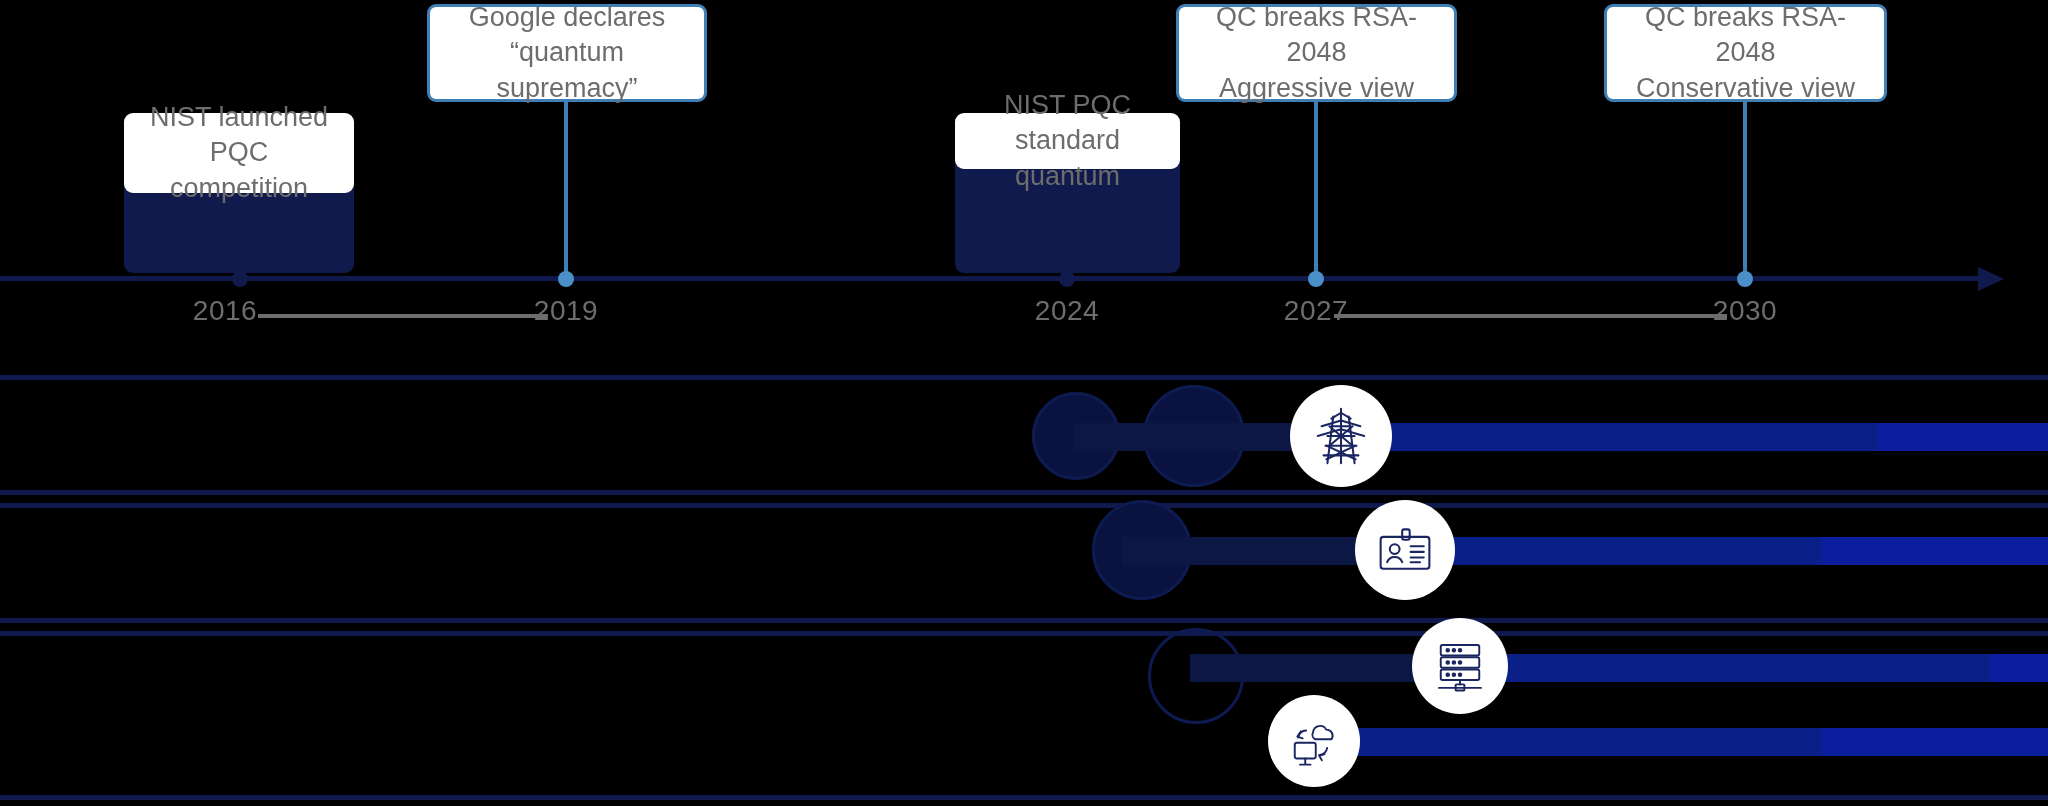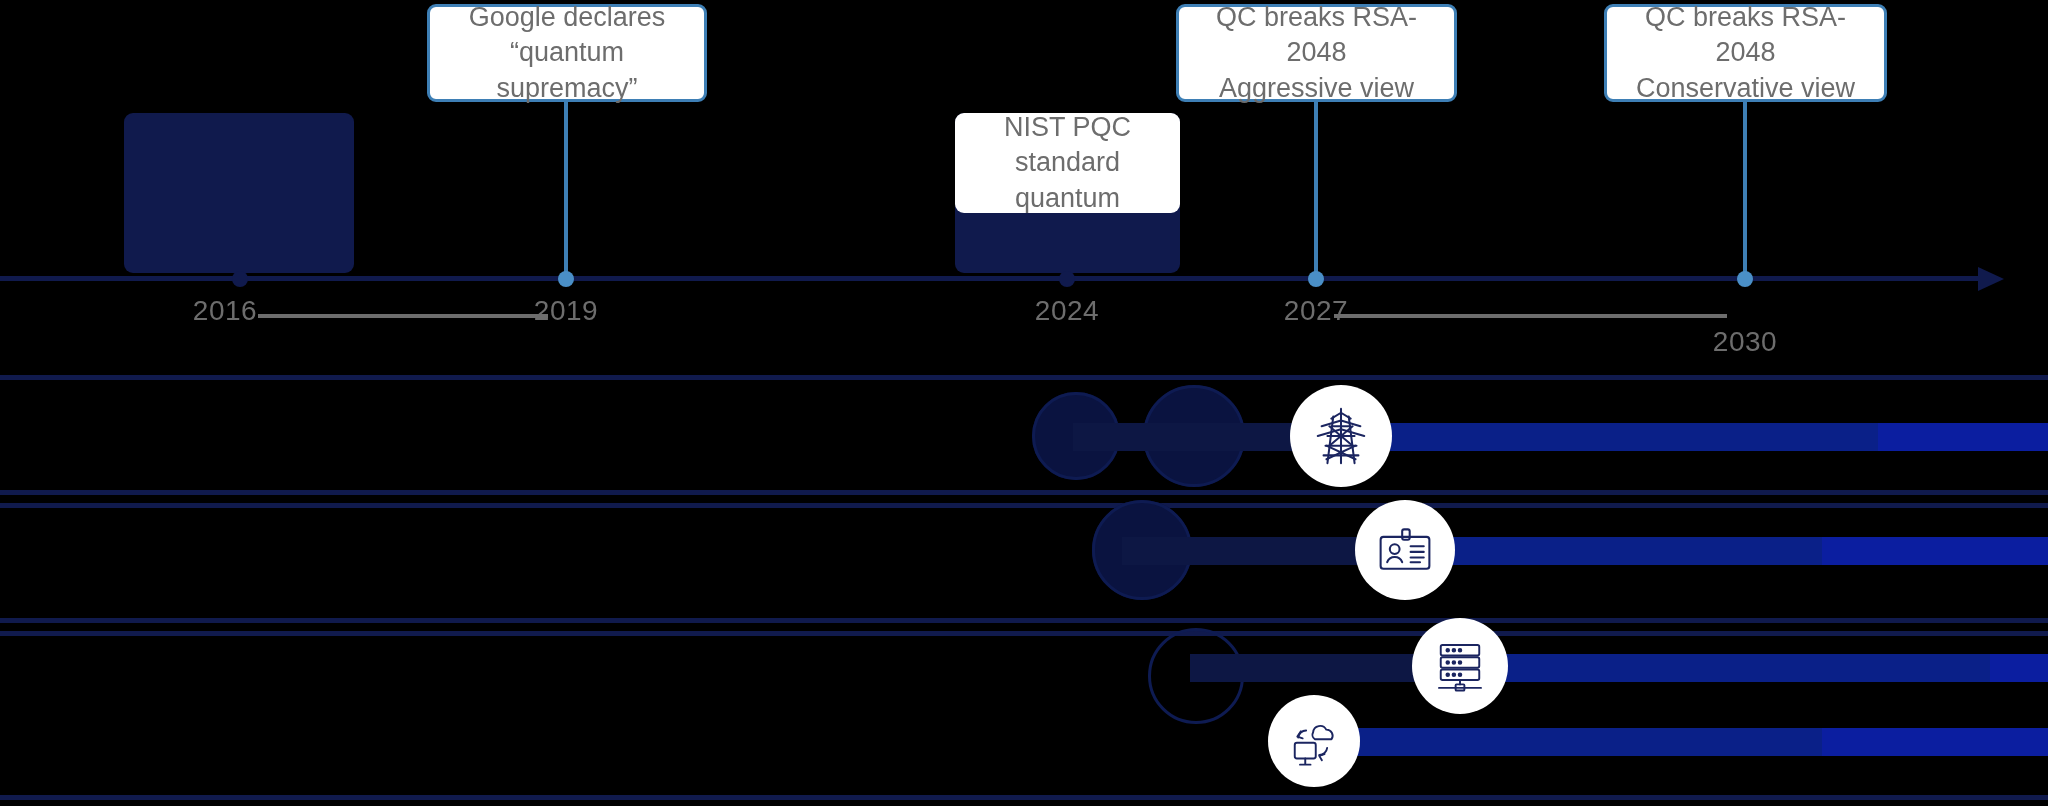--- a/index.html
+++ b/index.html
@@ -68,28 +68,33 @@
 
   <div class="navy-block" style="left:124px;top:113px;width:230px;height:160px;border-radius:9px;"></div>
   <div class="navy-block" style="left:955px;top:113px;width:225px;height:160px;border-radius:9px;"></div>
 
   <div class="stem-dark" style="left:240px;top:273px;height:10px;"></div>
   <div class="stem" style="left:566px;top:102px;height:178px;"></div>
   <div class="stem-dark" style="left:1067px;top:273px;height:10px;"></div>
   <div class="stem" style="left:1316px;top:102px;height:178px;"></div>
   <div class="stem" style="left:1745px;top:102px;height:178px;"></div>
 
+  <div class="card navy" style="left:124px;top:113px;width:230px;height:80px;">
+    <span class="tab"></span>
+    <span class="l1">NIST launched</span>
+    <span class="l2">PQC competition</span>
+  </div>
 
   <div class="card blue" style="left:427px;top:4px;width:280px;height:98px;">
     <span class="tab"></span>
     <span class="l1">Google declares</span>
     <span class="l2">“quantum supremacy”</span>
   </div>
 
-  <div class="card navy" style="left:955px;top:113px;width:225px;height:100px;">
+  <div class="card navy" style="left:955px;top:113px;width:225px;height:56px;">
     <span class="tab"></span>
     <span class="l1">NIST PQC</span>
     <span class="l2">standard quantum</span>
   </div>
 
   <div class="card blue italic" style="left:1176px;top:4px;width:281px;height:98px;">
     <span class="tab"></span>
     <span class="l1">QC breaks RSA-2048</span>
     <span class="l2">Aggressive view</span>
   </div>
@@ -109,21 +114,21 @@
   <div class="tick blue" style="left:1316px;"></div>
   <div class="tick blue" style="left:1745px;"></div>
 
   <div class="span-line" style="left:258px;width:290px;"></div>
   <div class="span-line" style="left:1334px;width:393px;"></div>
 
   <div class="year" style="left:225px;">2016</div>
   <div class="year" style="left:566px;">2019</div>
   <div class="year" style="left:1067px;">2024</div>
   <div class="year" style="left:1316px;">2027</div>
-  <div class="year" style="left:1745px;margin-top:31px;">2030</div>
+  <div class="year" style="left:1745px;">2030</div>
 
   <div class="lane-rule" style="top:375px;"></div>
   <div class="lane-rule" style="top:490px;"></div>
   <div class="lane-rule" style="top:503px;"></div>
   <div class="lane-rule" style="top:618px;"></div>
   <div class="lane-rule" style="top:631px;"></div>
   <div class="lane-rule" style="top:795px;"></div>
 
   <div class="ghost-fill" style="left:1032px;top:392px;width:88px;height:88px;"></div>
   <div class="ghost-circle" style="left:1032px;top:392px;width:88px;height:88px;"></div>

